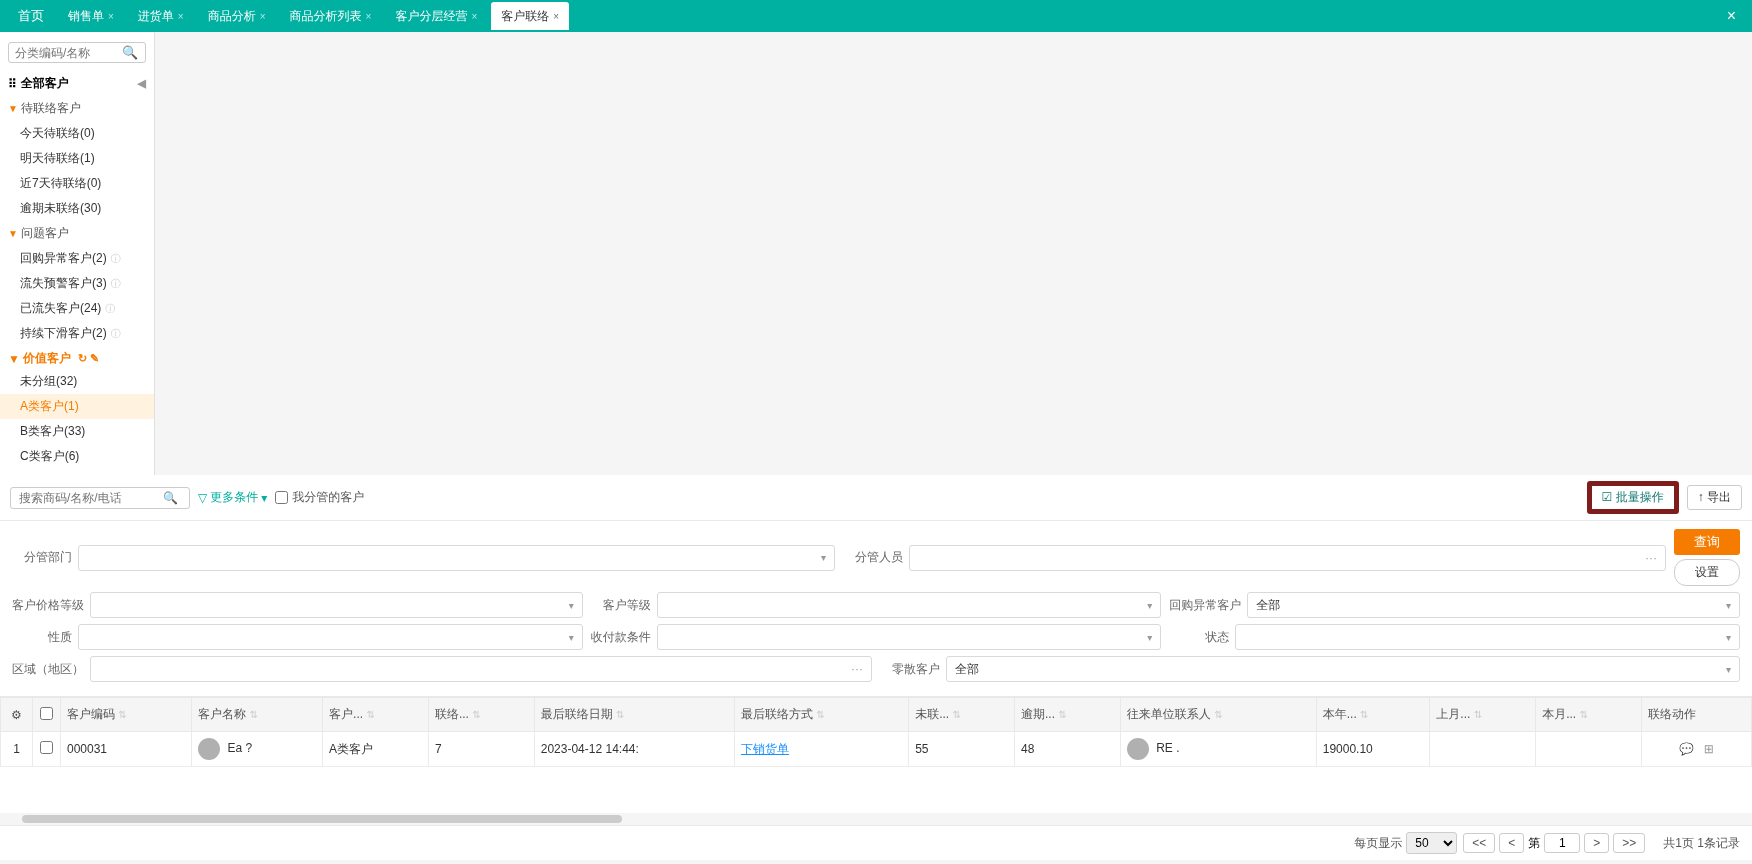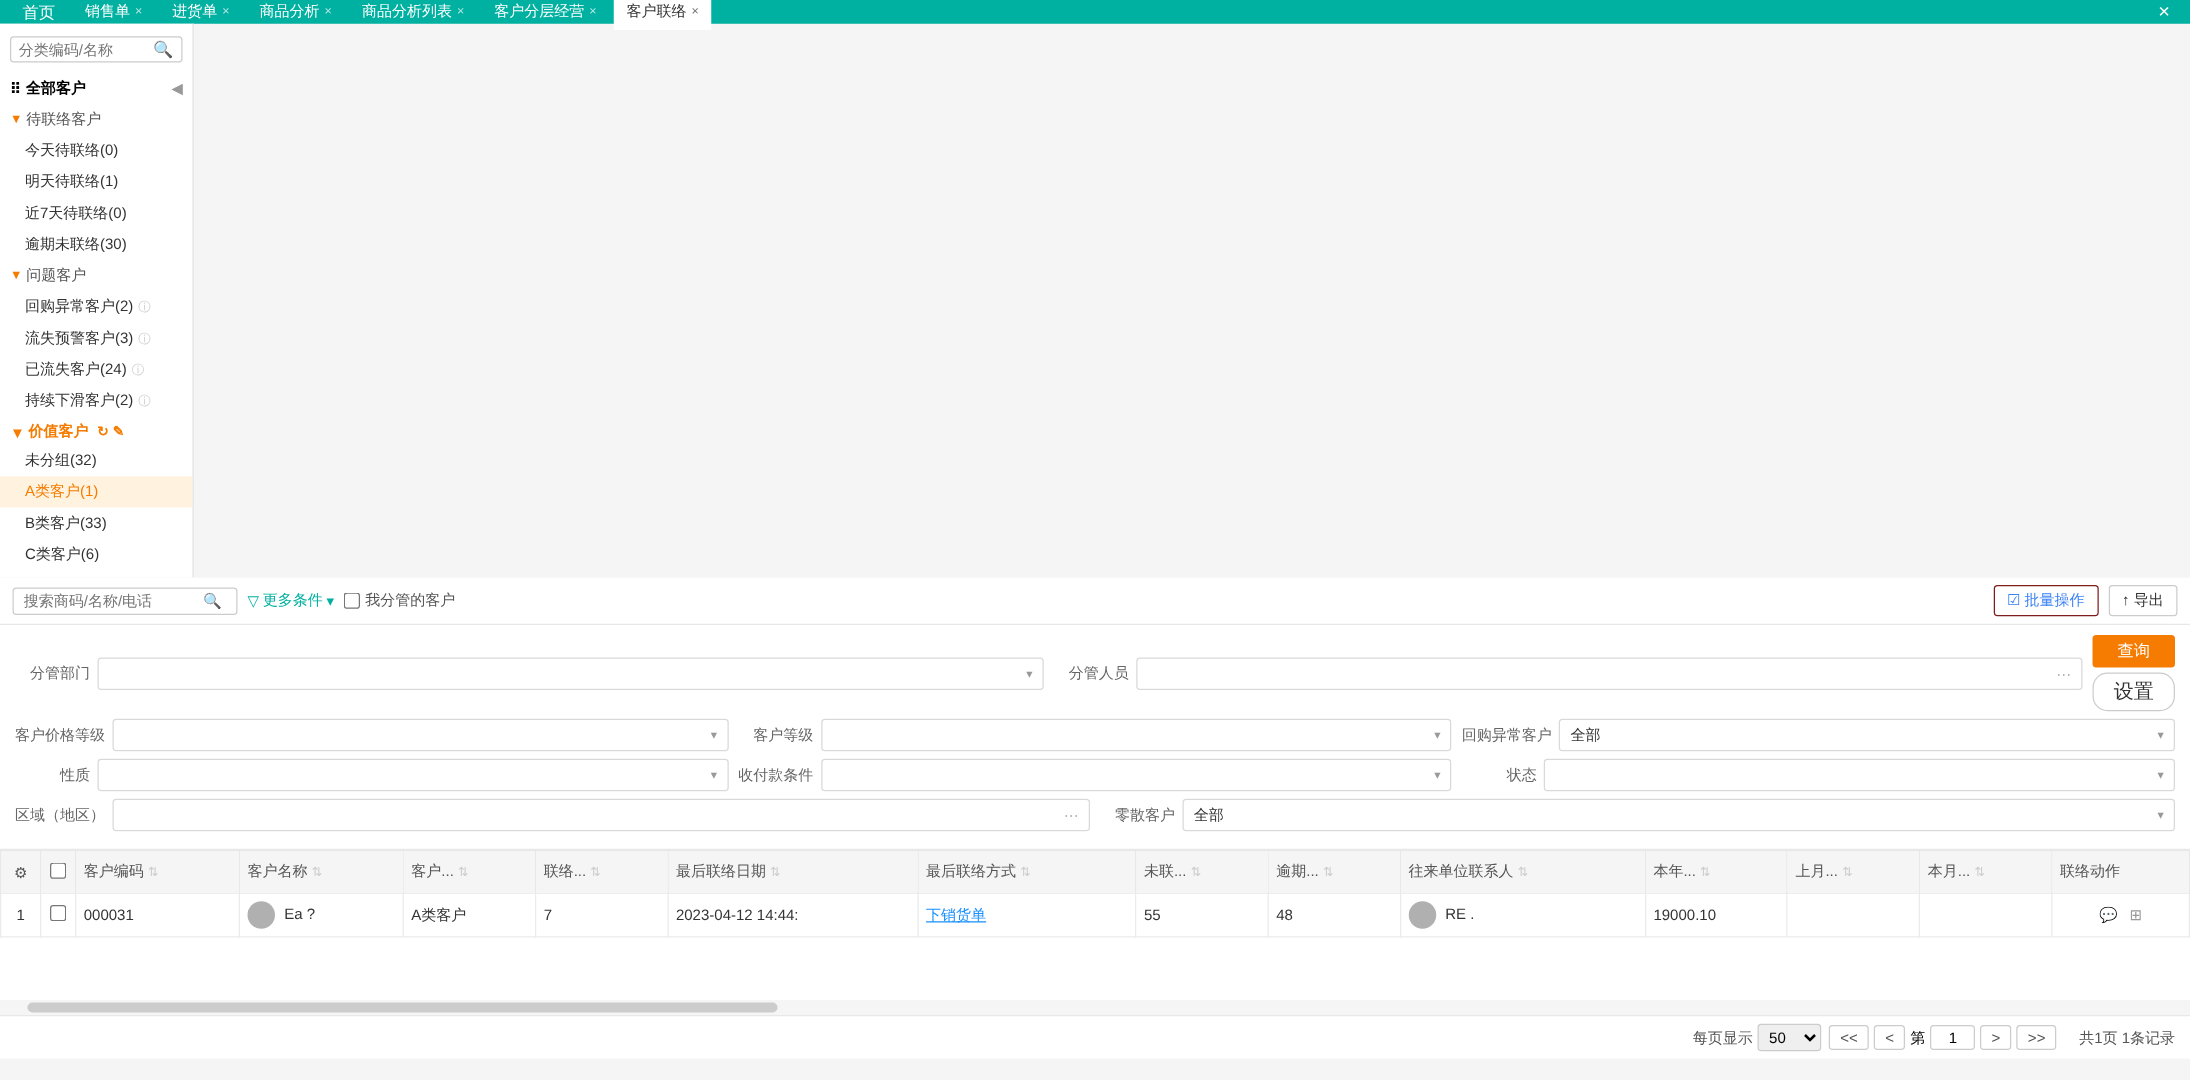--- a/index.html
+++ b/index.html
@@ -1,21 +1,21 @@
 <!DOCTYPE html>
 <html><head>
   <meta charset="utf-8">
   <style>
     * { box-sizing: border-box; margin: 0; padding: 0; font-family: 'Microsoft YaHei', Arial, sans-serif; font-size: 12px; }
     body { background: #f5f5f5; overflow: hidden; width: 1752px; height: 864px; }
 
     
     .top-nav {
       display: flex; align-items: center;
-      background: #00b0a0; height: 19px; padding: 0 8px;
+      background: #00b0a0; height: 32px; padding: 0 8px;
       color: white; gap: 4px;
     }
     .nav-item {
       display: flex; align-items: center; padding: 0 10px; height: 28px;
       border-radius: 3px 3px 0 0; cursor: pointer; white-space: nowrap;
       font-size: 13px; color: white; gap: 4px; text-align: center;
     }
     .nav-item.active { background: white; color: #333; border-radius: 3px 3px 0 0; }
     .nav-item .close-x { font-size: 10px; opacity: 0.7; cursor: pointer; }
     .nav-home { font-size: 13px; padding: 0 10px; cursor: pointer; }
@@ -74,21 +74,21 @@
       display: flex; align-items: center; border: 1px solid #ccc; border-radius: 3px;
       padding: 3px 8px; gap: 4px; min-width: 180px;
     }
     .filter-search input { border: none; outline: none; font-size: 12px; color: #999; width: 140px; }
     .filter-more {
       display: flex; align-items: center; gap: 3px; color: #00b0a0;
       cursor: pointer; font-size: 12px;
     }
     .filter-checkbox { display: flex; align-items: center; gap: 4px; color: #555; cursor: pointer; }
     .filter-right { margin-left: auto; display: flex; gap: 8px; align-items: center; }
-    .btn-batch { border: 1px solid #7f1d1d; background: white; padding: 3px 10px; border-radius: 3px; cursor: pointer; color: #3b82f6; }
+    .btn-batch { border: 5px solid #7f1d1d; background: white; padding: 3px 10px; border-radius: 3px; cursor: pointer; color: #0f766e; }
     .btn-export { border: 1px solid #ccc; background: white; padding: 3px 10px; border-radius: 3px; cursor: pointer; color: #333; }
 
     
     .filter-form {
       background: white; padding: 8px 12px; border-bottom: 1px solid #e8e8e8;
     }
     .filter-row { display: flex; align-items: center; gap: 8px; margin-bottom: 6px; flex-wrap: nowrap; }
     .filter-field {
       display: flex; align-items: center; gap: 6px; flex: 1;
     }
@@ -100,21 +100,21 @@
       background: white; cursor: pointer; height: 26px;
     }
     .filter-input .drop-arrow { color: #999; font-size: 10px; }
 
     .btn-query {
       background: #f57c00; color: white; border: none; padding: 4px 20px;
       border-radius: 3px; cursor: pointer; font-size: 13px; white-space: nowrap;
     }
     .btn-settings {
       background: white; color: #333; border: 1px solid #ccc; padding: 4px 12px;
-      border-radius: 12px; cursor: pointer; font-size: 16px;
+      border-radius: 12px; cursor: pointer; font-size: 12px;
     }
 
     .filter-actions { display: flex; flex-direction: column; gap: 4px; justify-content: center; }
 
     
     .table-container { flex: 1; overflow: auto; background: white; margin: 0; }
     table { width: 100%; border-collapse: collapse; min-width: 1400px; }
     thead tr { background: #f5f5f5; }
     thead th {
       padding: 8px 6px; border: 1px solid #e8e8e8; text-align: left;

